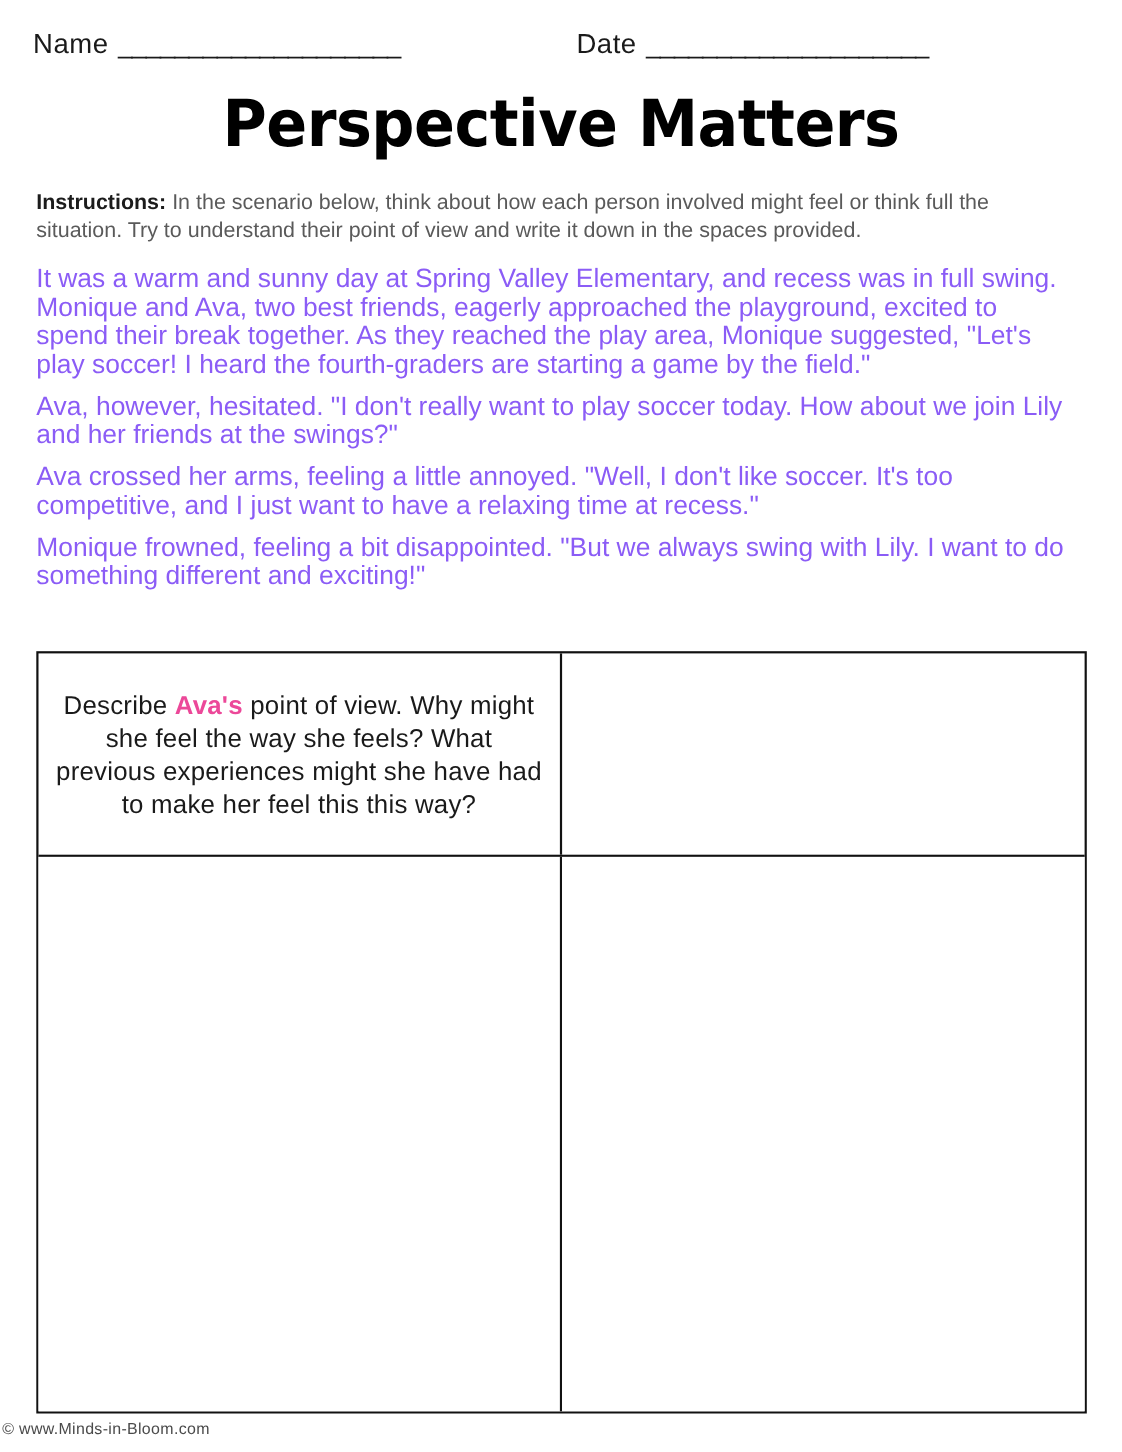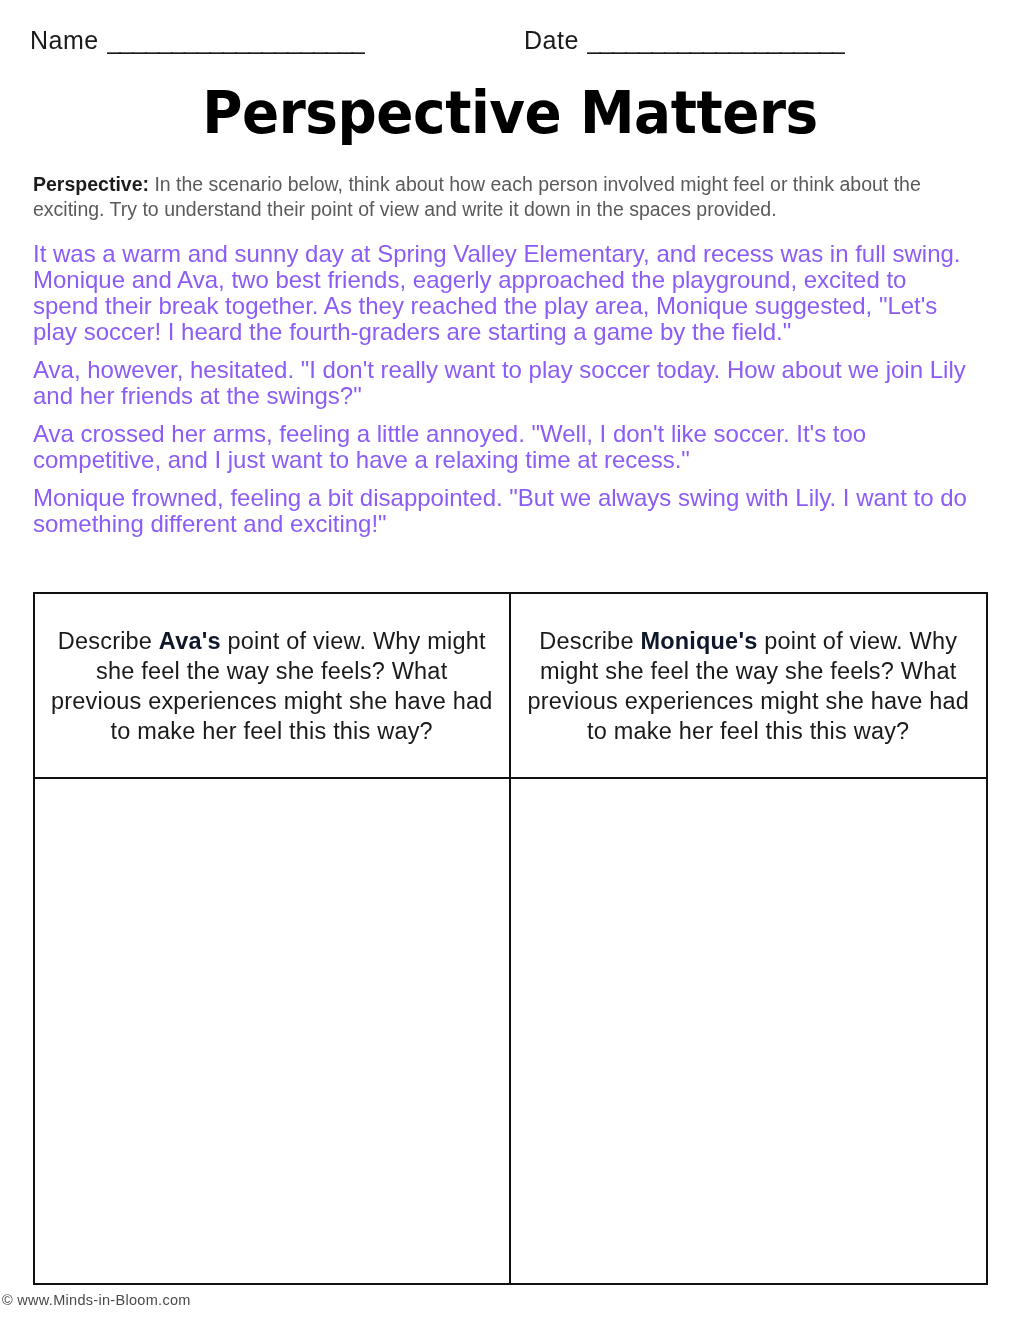--- a/index.html
+++ b/index.html
@@ -127,21 +127,21 @@
     padding: 6px 14px;
   }
   .header-text {
     font-size: 23.5px;
     line-height: 30px;
     color: #1a1a1a;
     text-align: center;
     font-weight: 400;
     letter-spacing: 0.2px;
   }
-  .header-text b { font-weight: bold; color: #0f172a; }
+  .header-text b { font-weight: bold; color: #ec4899; }
   .answer-cell { background: #ffffff; }
 
   
   .footer {
     position: absolute;
     left: 2px;
     top: 1292px;
     font-size: 14.5px;
     color: #4a4a4a;
     letter-spacing: 0.3px;
@@ -162,39 +162,36 @@
       <span class="field-label">Date</span>
       <span class="field-rule">____________________</span>
     </div>
   </div>
 
   <div class="title">Perspective Matters</div>
 
   <div class="content">
 
     <div class="instructions">
-      <b>Perspective:</b><span> In the scenario below, think about how each person involved might feel or think about the exciting. Try to understand their point of view and write it down in the spaces provided.</span>
+      <b>Instructions:</b><span> In the scenario below, think about how each person involved might feel or think full the situation. Try to understand their point of view and write it down in the spaces provided.</span>
     </div>
 
     <div class="para">It was a warm and sunny day at Spring Valley Elementary, and recess was in full swing. Monique and Ava, two best friends, eagerly approached the playground, excited to spend their break together. As they reached the play area, Monique suggested, "Let's play soccer! I heard the fourth-graders are starting a game by the field."</div>
     <div class="para">Ava, however, hesitated. "I don't really want to play soccer today. How about we join Lily and her friends at the swings?"</div>
     <div class="para">Ava crossed her arms, feeling a little annoyed. "Well, I don't like soccer. It's too competitive, and I just want to have a relaxing time at recess."</div>
     <div class="para">Monique frowned, feeling a bit disappointed. "But we always swing with Lily. I want to do something different and exciting!"</div>
 
   </div>
 
   <div class="answer-table">
 
     <div class="table-header-row">
       <div class="cell cell-left header-cell">
         <div class="header-text"><span>Describe </span><b>Ava's</b><span> point of view. Why might she feel the way she feels? What previous experiences might she have had to make her feel this this way?</span></div>
       </div>
-      <div class="cell header-cell">
-        <div class="header-text"><span>Describe </span><b>Monique's</b><span> point of view. Why might she feel the way she feels? What previous experiences might she have had to make her feel this this way?</span></div>
-      </div>
     </div>
 
     <div class="table-body-row">
       <div class="cell cell-left answer-cell"></div>
       <div class="cell answer-cell"></div>
     </div>
 
   </div>
 
   <div class="footer">© www.Minds-in-Bloom.com</div>

